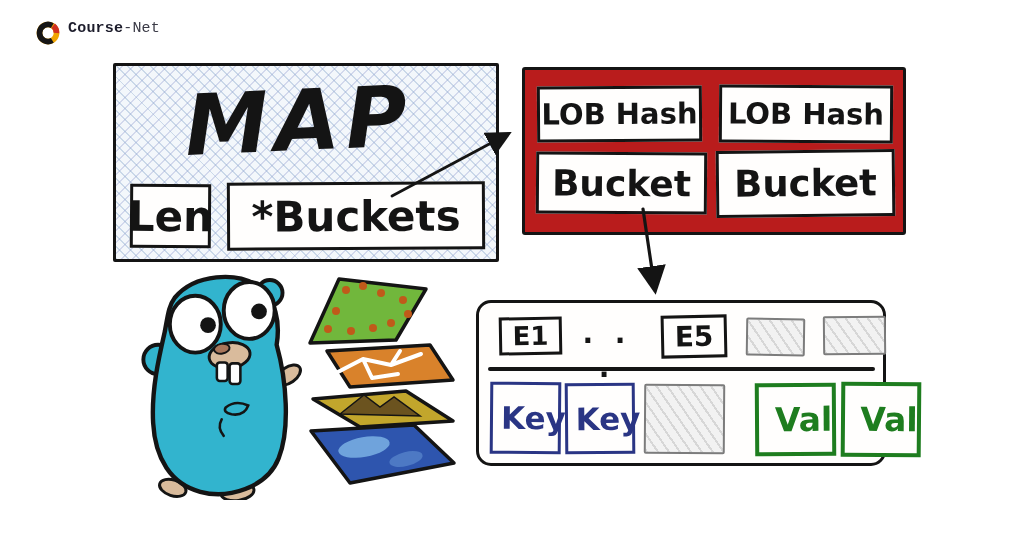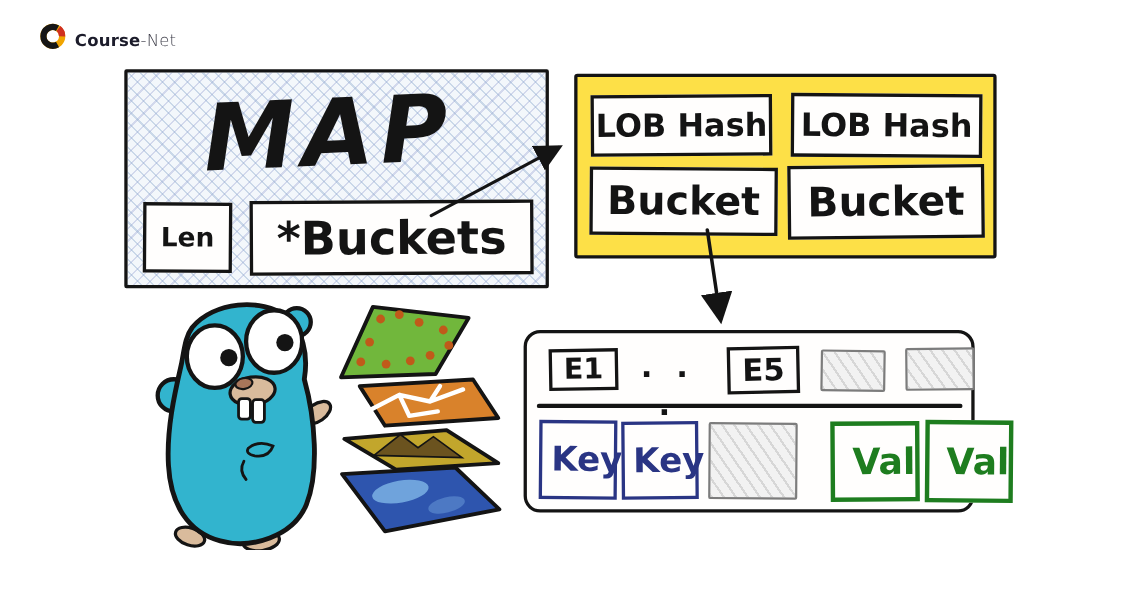--- a/index.html
+++ b/index.html
@@ -1,47 +1,47 @@
 <!DOCTYPE html>
 <html><head>
 <meta charset="utf-8">
 <style>
   html,body{margin:0;padding:0;background:#ffffff;}
   #canvas{
     position:relative;width:1024px;height:546px;background:#ffffff;overflow:hidden;
     font-family:"DejaVu Sans", sans-serif;color:#141414;
   }
   
-  .logo{position:absolute;left:35px;top:20px;display:flex;align-items:flex-end;gap:7px;}
+  .logo{position:absolute;left:35px;top:20px;display:flex;align-items:flex-start;gap:7px;font-family:Liberation Mono, monospace;}
   .logo svg{display:block;}
   .brand{font-size:15px;letter-spacing:.2px;color:#1c1c2b;}
   .brand b{font-weight:700;}
   .brand span{font-weight:300;color:#3a3a46;}
   
   .hd{border:3px solid #141414;background:#fffefd;display:flex;align-items:center;justify-content:center;box-sizing:border-box;}
   
   .map-box{
     position:absolute;left:113px;top:63px;width:386px;height:199px;box-sizing:border-box;
     border:3.5px solid #141414;border-radius:2px;
     background:
       repeating-linear-gradient(45deg, rgba(140,170,205,.40) 0 1.4px, transparent 1.4px 8px),
       repeating-linear-gradient(-45deg, rgba(150,160,210,.35) 0 1.4px, transparent 1.4px 8px),
       #f3f7fb;
   }
   .map-title{
     position:absolute;left:0;right:14px;top:2px;text-align:center;
     font-size:84px;line-height:106px;font-weight:bold;font-style:italic;letter-spacing:6px;
     transform:rotate(-2.5deg);color:#141414;
   }
-  .len-box{position:absolute;left:14px;top:118px;width:81px;height:64px;font-size:24px;font-weight:bold;transform:rotate(.4deg);text-align:right;}
+  .len-box{position:absolute;left:14px;top:118px;width:81px;height:64px;font-size:42px;font-weight:bold;transform:rotate(.4deg);text-align:right;}
   .buckets-box{position:absolute;left:111px;top:116px;width:258px;height:68px;font-size:42px;font-weight:bold;transform:rotate(-.3deg);}
   
   .lob-container{
     position:absolute;left:522px;top:67px;width:384px;height:168px;box-sizing:border-box;
-    border:3.5px solid #141414;border-radius:3px;background:#fde047;
+    border:3.5px solid #141414;border-radius:3px;background:#b91c1c;
   }
   .hash-box,.bucket-box{position:absolute;font-weight:bold;}
   .hash-0{left:12px;top:16px;width:165px;height:56px;font-size:29px;transform:rotate(-.4deg);}
   .hash-1{left:194px;top:15px;width:174px;height:58px;font-size:29px;transform:rotate(.4deg);}
   .bkt-0{left:11px;top:82px;width:171px;height:62px;font-size:36px;transform:rotate(.4deg);}
   .bkt-1{left:191px;top:80px;width:179px;height:67px;font-size:37px;transform:rotate(-.6deg);}
   
   .bucket-detail{
     position:absolute;left:476px;top:300px;width:410px;height:166px;box-sizing:border-box;
     border:3.5px solid #141414;border-radius:15px;background:#fffefd;

